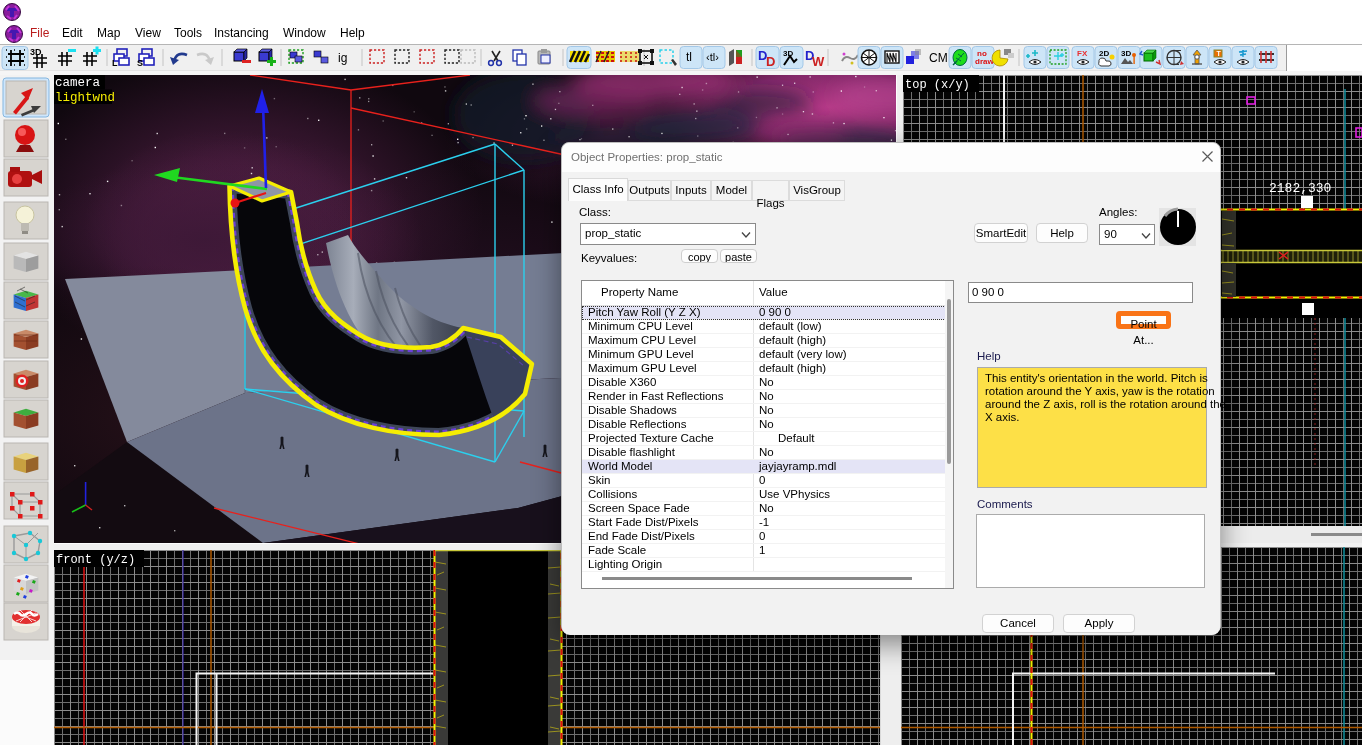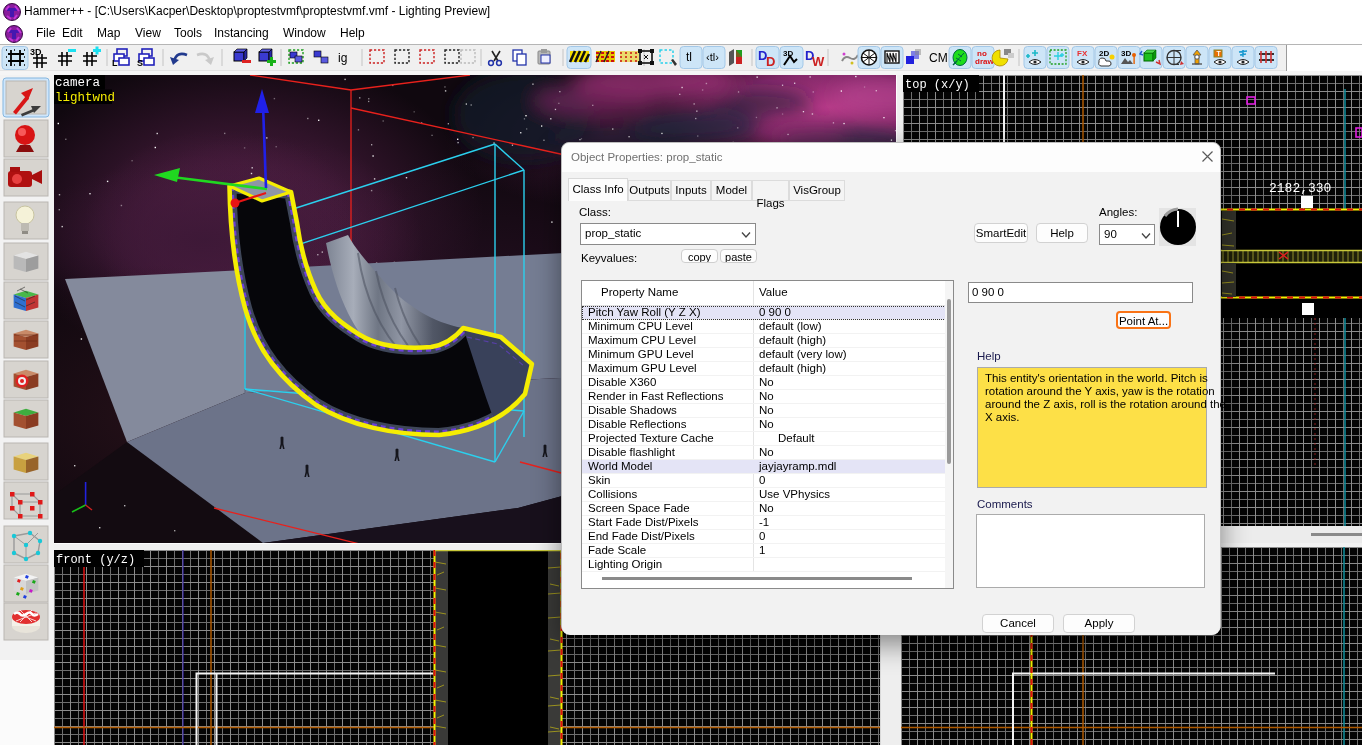--- a/index.html
+++ b/index.html
@@ -12,31 +12,30 @@
 <body>
 <div id="stage">
 
   <div class="abs" style="left:0;top:0;width:1362px;height:23px;background:#ffffff;">
     <svg class="abs" style="left:3px;top:3px" width="18" height="18" viewBox="0 0 18 18">
       <circle cx="9" cy="9" r="8.5" fill="#8a1d9e"></circle>
       <circle cx="9" cy="9" r="8.5" fill="none" stroke="#3a0b45" stroke-width="1"></circle>
       <path d="M4 5h10v3h-3v6H7V8H4z" fill="#4617b0"></path>
       <path d="M3 7l3-4M12 3l4 5M4 13l4 3M14 12l-3 4" stroke="#c435d8" stroke-width="2"></path>
     </svg>
-    <div class="abs" style="left:24px;top:4px;font-size:12px;color:#000;">Hammer++ - [C:\Users\Kacper\Desktop\proptestvmf\proptestvmf.vmf - Lighting Preview]</div>
   </div>
 
   <div class="abs" style="left:0;top:23px;width:1362px;height:21px;background:#ffffff;">
     <svg class="abs" style="left:5px;top:2px" width="18" height="18" viewBox="0 0 18 18">
       <circle cx="9" cy="9" r="8.5" fill="#8a1d9e"></circle>
       <circle cx="9" cy="9" r="8.5" fill="none" stroke="#3a0b45" stroke-width="1"></circle>
       <path d="M4 5h10v3h-3v6H7V8H4z" fill="#4617b0"></path>
       <path d="M3 7l3-4M12 3l4 5M4 13l4 3M14 12l-3 4" stroke="#c435d8" stroke-width="2"></path>
     </svg>
-    <div class="abs" style="left:30px;top:3px;font-size:12px;color:#000000;margin-left:6px;">File</div>
+    <div class="abs" style="left:30px;top:3px;font-size:12px;color:#b91c1c;">File</div>
     <div class="abs" style="left:62px;top:3px;font-size:12px;color:#000;">Edit</div>
     <div class="abs" style="left:97px;top:3px;font-size:12px;color:#000;">Map</div>
     <div class="abs" style="left:135px;top:3px;font-size:12px;color:#000;">View</div>
     <div class="abs" style="left:174px;top:3px;font-size:12px;color:#000;">Tools</div>
     <div class="abs" style="left:214px;top:3px;font-size:12px;color:#000;">Instancing</div>
     <div class="abs" style="left:283px;top:3px;font-size:12px;color:#000;">Window</div>
     <div class="abs" style="left:340px;top:3px;font-size:12px;color:#000;">Help</div>
   </div>
 
   <div class="abs" style="left:0;top:44px;width:1362px;height:27px;background:#f0f0f0;border-top:1px solid #b5b5b5;border-bottom:1px solid #e3e3e3;">
@@ -874,21 +873,21 @@
       <div class="abs" style="left:363px;top:0px;width:8px;height:307px;background:#f5f5f5;">
         <div class="abs" style="left:2px;top:18px;width:4px;height:165px;background:#9a9a9a;border-radius:2px;"></div>
       </div>
 
       <div class="abs" style="left:20px;top:296px;width:310px;height:3px;background:#8a8a8a;"></div>
     </div>
 
     <div class="abs" style="left:406px;top:139px;width:225px;height:21px;background:#fff;border:1px solid #8a8a8a;">
       <div class="abs" style="left:3px;top:3px;font-size:11.5px;">0 90 0</div>
     </div>
-    <div class="abs" style="left:554px;top:168px;width:55px;height:18px;background:#fdfdfd;border:2px solid #f97316;border-radius:4px;font-size:11.5px;text-align:center;line-height:16px;">Point At...</div>
+    <div class="abs" style="left:554px;top:168px;width:55px;height:18px;background:#fdfdfd;border:5px solid #f97316;border-radius:4px;font-size:11.5px;text-align:center;line-height:16px;">Point At...</div>
     <div class="abs" style="left:415px;top:207px;font-size:11.5px;color:#1a1a4d;">Help</div>
     <div class="abs" style="left:415px;top:224px;width:230px;height:121px;background:#fde047;border:1px solid #ababab;">
       <div class="abs" style="left:7px;top:4px;width:224px;font-size:11.5px;line-height:12.9px;color:#000;white-space:nowrap;">This entity's orientation in the world. Pitch is<br>rotation around the Y axis, yaw is the rotation<br>around the Z axis, roll is the rotation around the<br>X axis.</div>
     </div>
     <div class="abs" style="left:415px;top:355px;font-size:11.5px;color:#1a1a4d;">Comments</div>
     <div class="abs" style="left:414px;top:371px;width:229px;height:74px;background:#fff;border:1px solid #ababab;"></div>
 
     <div class="abs" style="left:420px;top:471px;width:72px;height:19px;background:#fdfdfd;border:1px solid #d2d2d2;border-radius:4px;font-size:11.5px;text-align:center;line-height:17px;">Cancel</div>
     <div class="abs" style="left:501px;top:471px;width:72px;height:19px;background:#fdfdfd;border:1px solid #d2d2d2;border-radius:4px;font-size:11.5px;text-align:center;line-height:17px;">Apply</div>
   </div>

